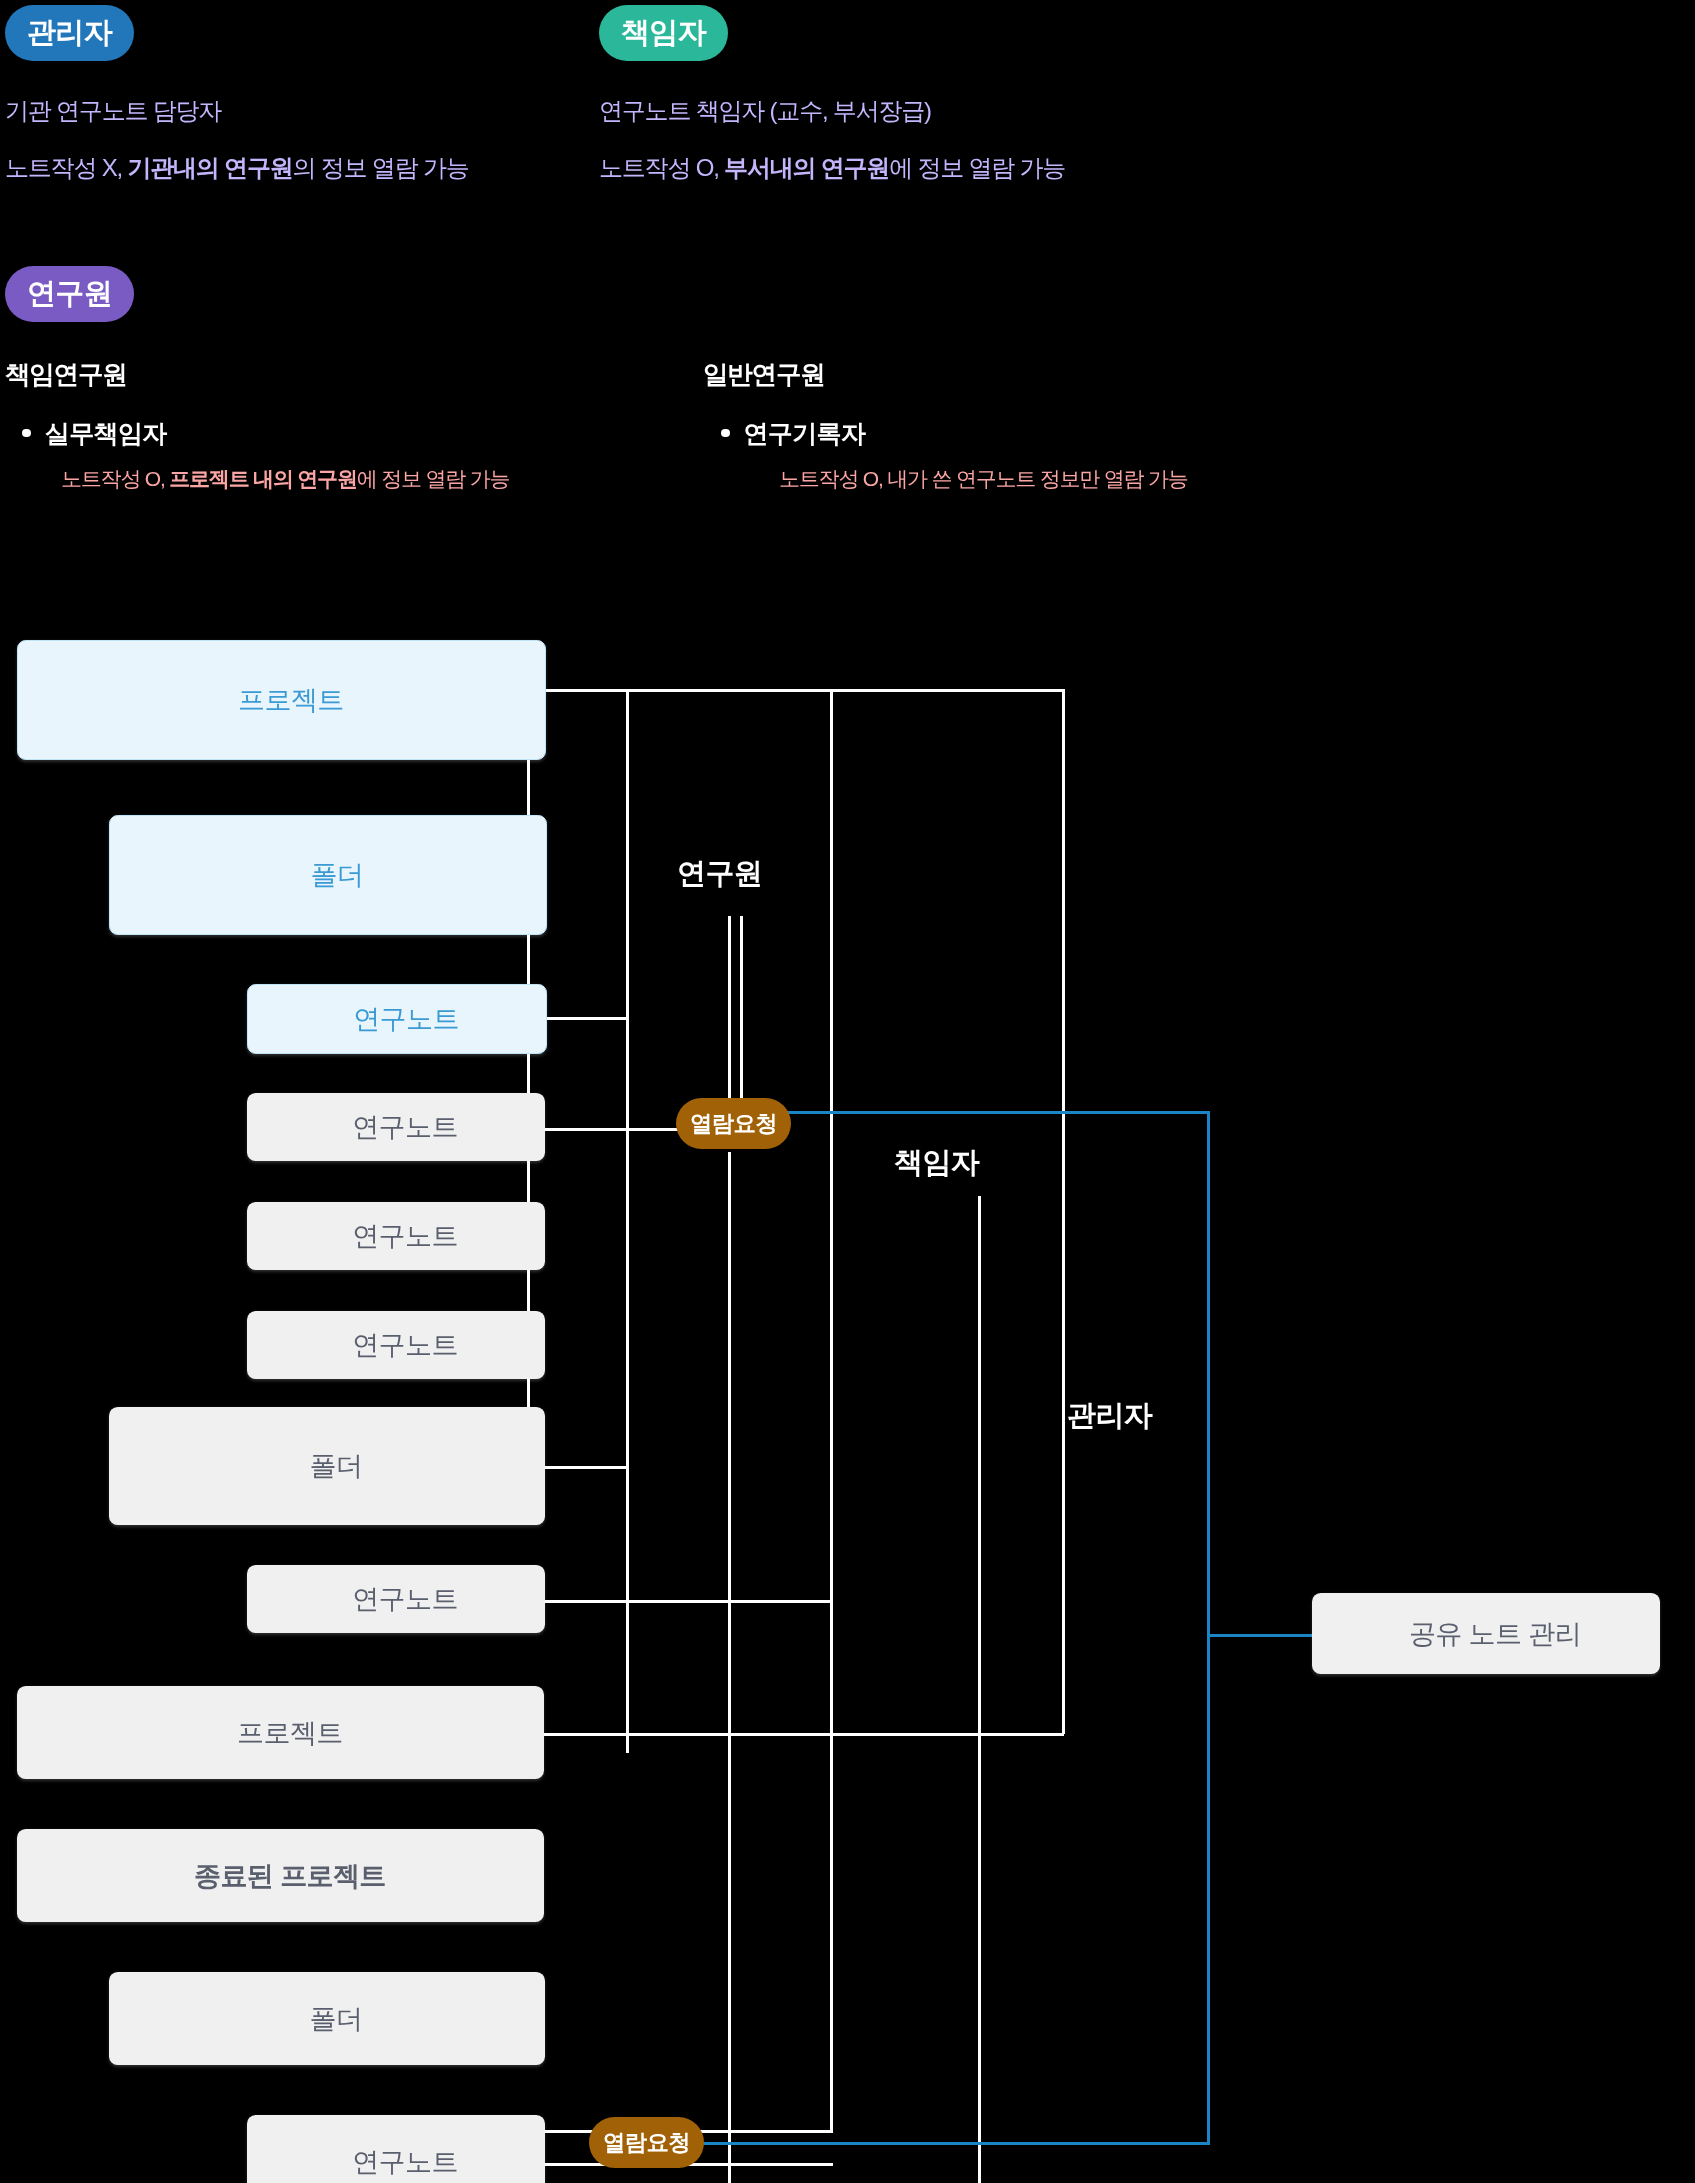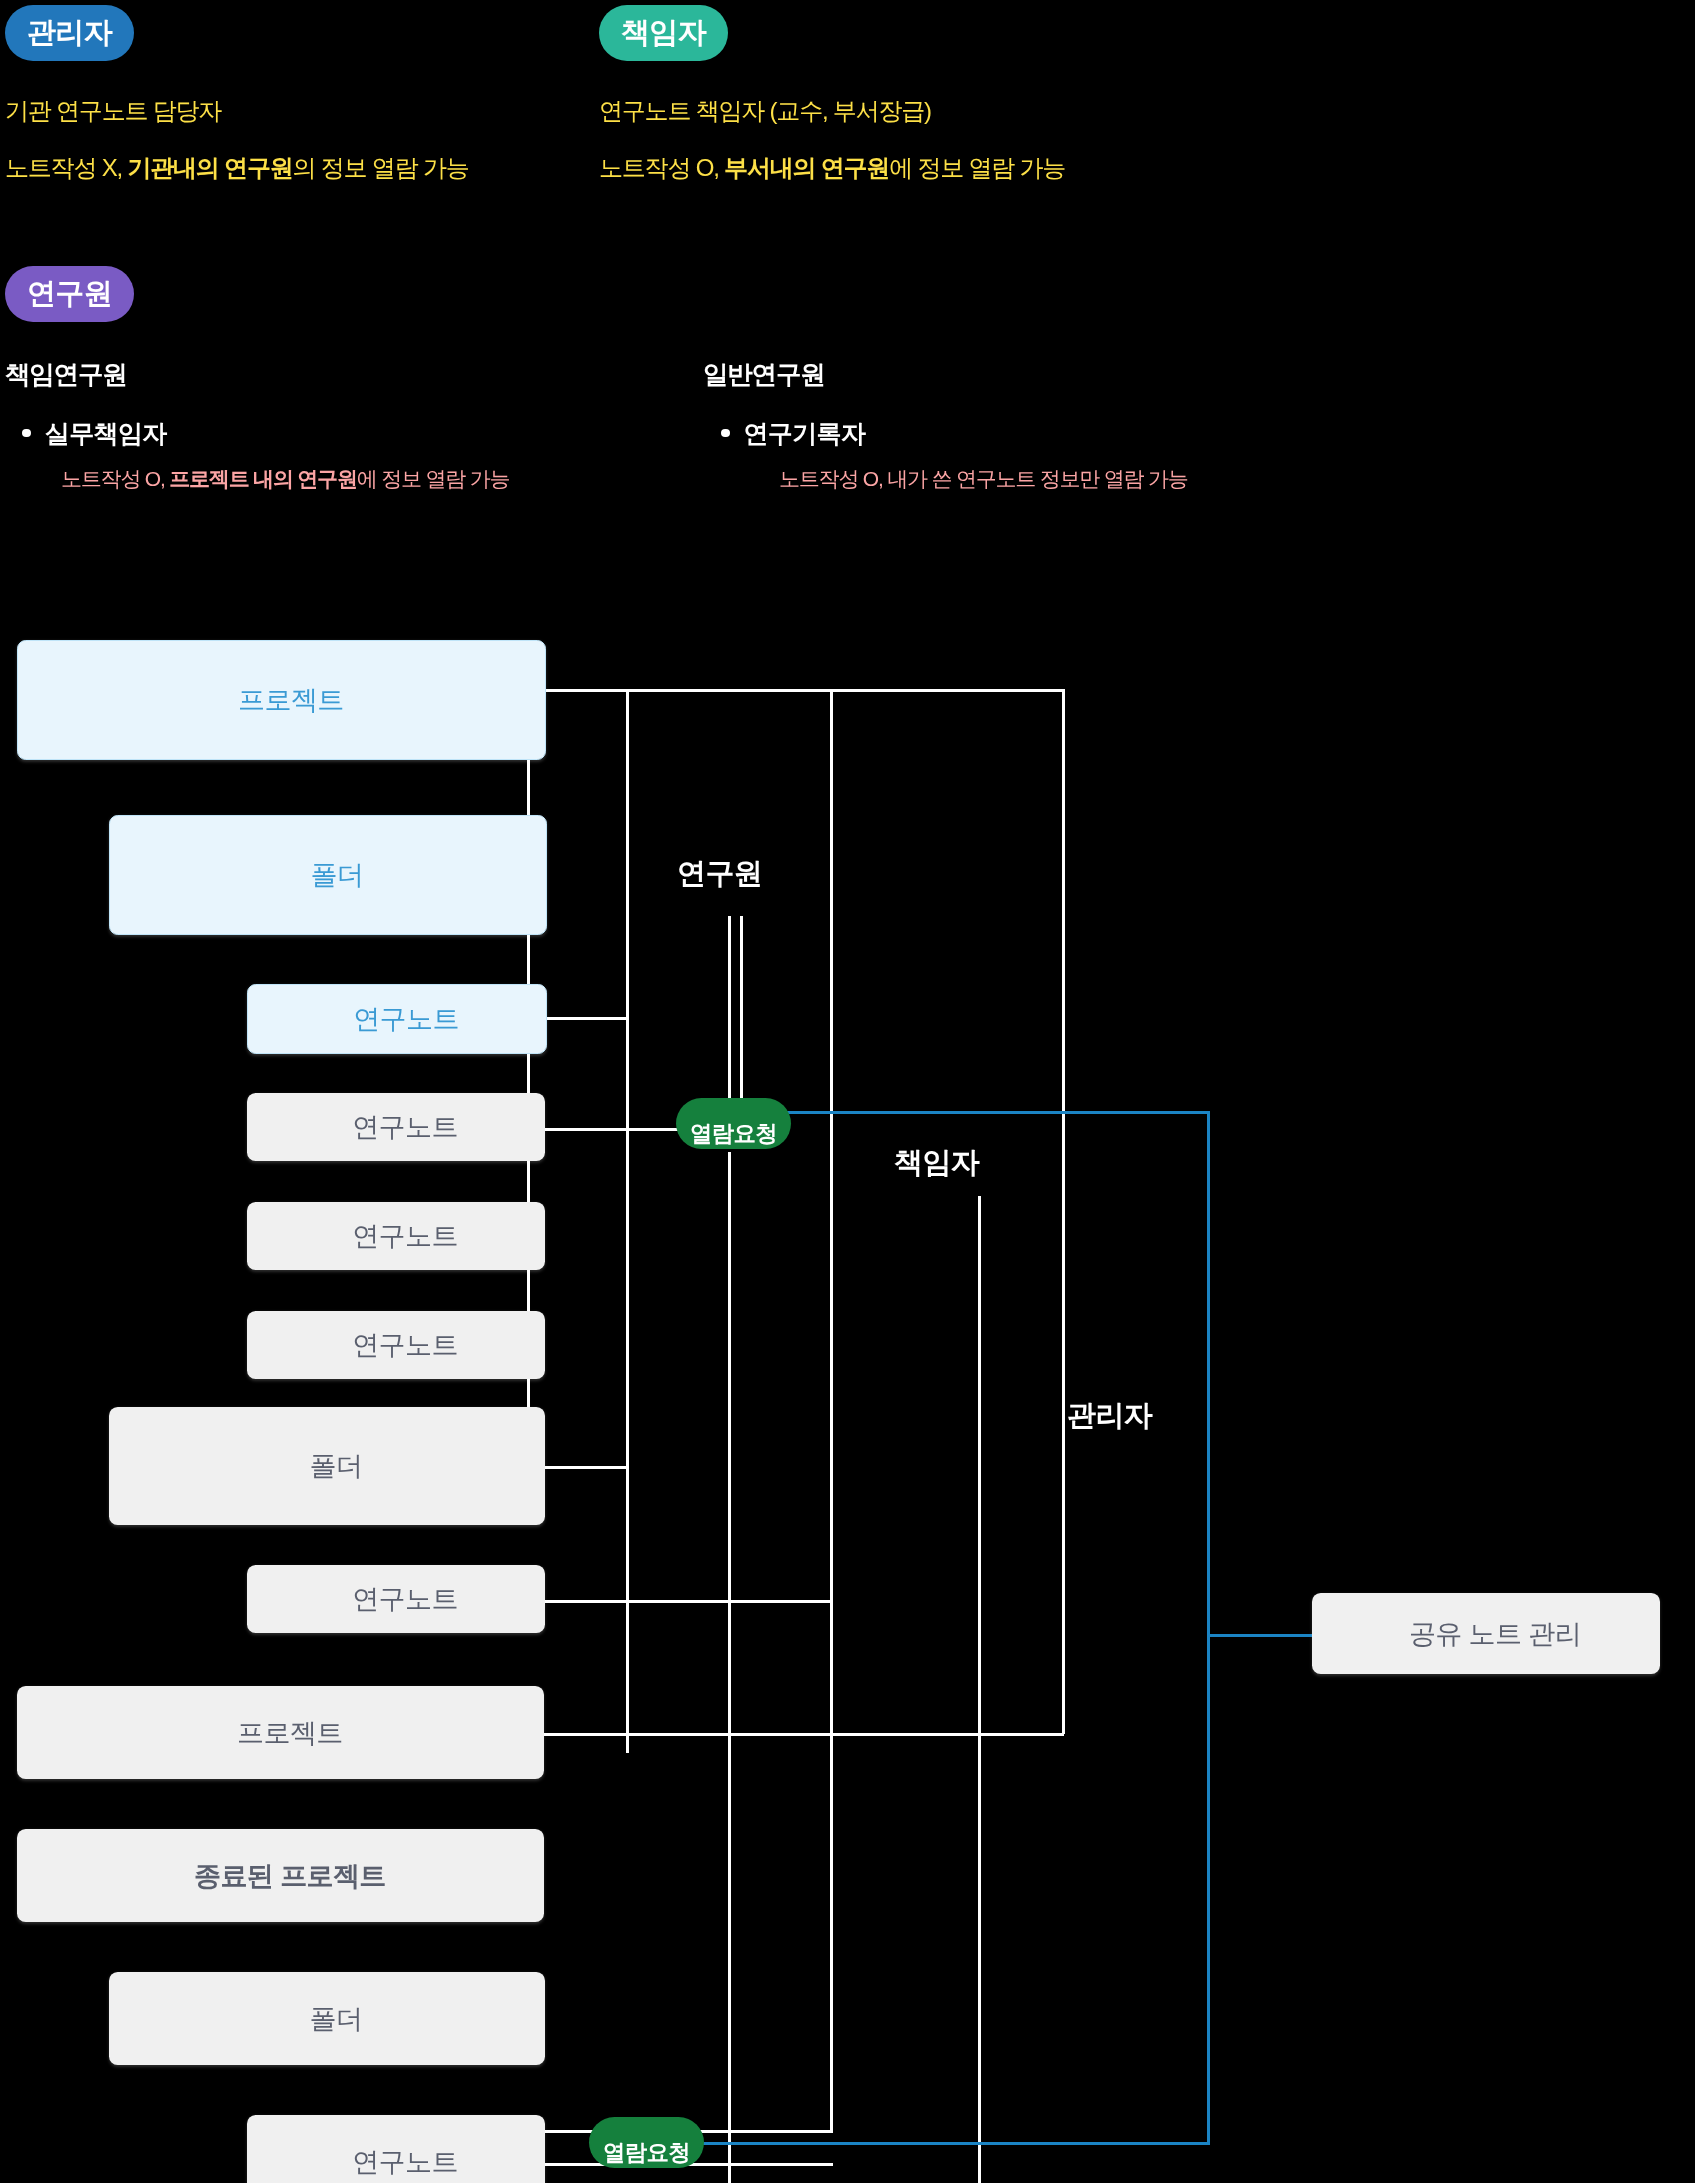--- a/index.html
+++ b/index.html
@@ -13,21 +13,21 @@
   
   .pill{
     position:absolute;display:flex;align-items:center;justify-content:center;
     border-radius:30px;font-weight:700;color:#fff;letter-spacing:-0.6px;
   }
   .pill-admin{left:5px;top:5px;width:129px;height:56px;background:#2277bb;font-size:29px;}
   .pill-owner{left:599px;top:5px;width:129px;height:56px;background:#2bb79a;font-size:29px;}
   .pill-res{left:5px;top:266px;width:129px;height:56px;background:#7a5bc4;font-size:29px;}
 
   
-  .desc{position:absolute;font-size:24px;line-height:1.0;white-space:nowrap;color:#fde047;letter-spacing:-1.2px;}
+  .desc{position:absolute;font-size:24px;line-height:1.0;white-space:nowrap;color:#c4b5fd;letter-spacing:-1.2px;}
   .desc b{font-weight:700;}
 
   .sub-head{position:absolute;font-size:25.5px;font-weight:700;white-space:nowrap;letter-spacing:-1.2px;color:#fff;}
   .bullet-row{position:absolute;white-space:nowrap;font-size:25px;font-weight:700;letter-spacing:-0.6px;color:#fff;}
   .bullet-row .dot{display:inline-block;width:8.7px;height:8.7px;border-radius:50%;background:#fff;vertical-align:middle;margin-right:13.7px;margin-bottom:5px;}
   .bullet-sub{position:absolute;white-space:nowrap;font-size:21px;letter-spacing:-1.2px;color:#fca5a5;}
   .bullet-sub b{font-weight:700;}
 
   
   .node{
@@ -42,22 +42,22 @@
 
   
   .ln{position:absolute;background:#ffffff;}
   .ln.b{background:#1b84c4;}
 
   
   .flab{position:absolute;font-size:29px;font-weight:700;white-space:nowrap;color:#fff;letter-spacing:-0.6px;}
 
   
   .badge{
-    position:absolute;display:flex;align-items:flex-end;justify-content:center;
-    background:#15803d;color:#fff;border-radius:37px;font-weight:700;letter-spacing:-0.6px;
+    position:absolute;display:flex;align-items:center;justify-content:center;
+    background:#a16207;color:#fff;border-radius:37px;font-weight:700;letter-spacing:-0.6px;
   }
 </style>
 </head>
 <body>
 
 <div class="pill pill-admin">
   <span>관리자</span>
 </div>
 <div class="pill pill-owner">
   <span>책임자</span>

